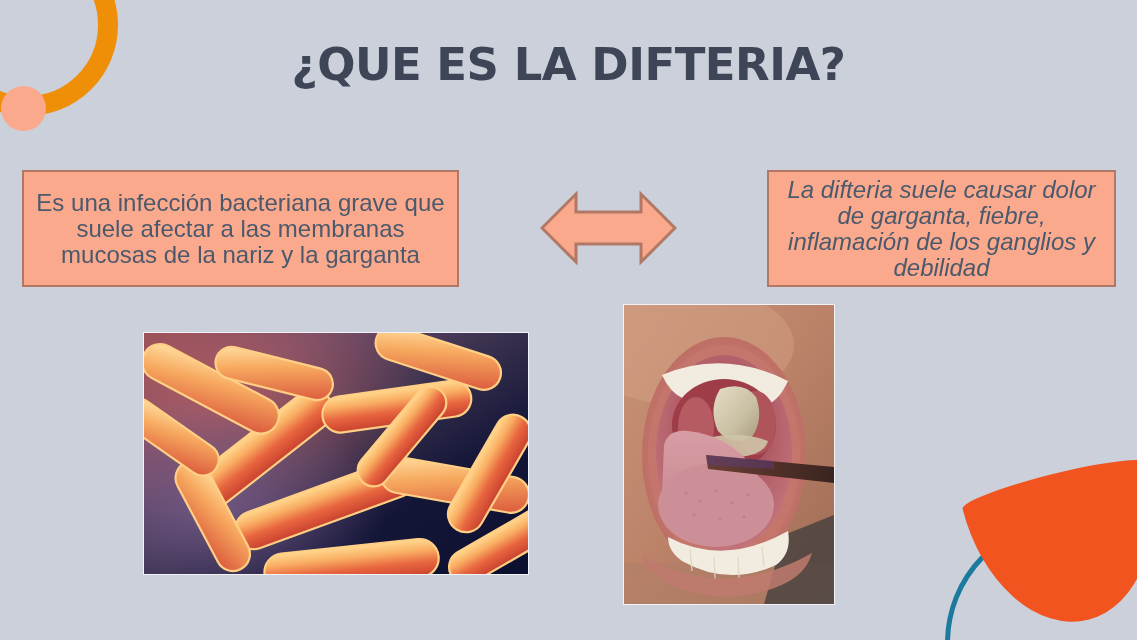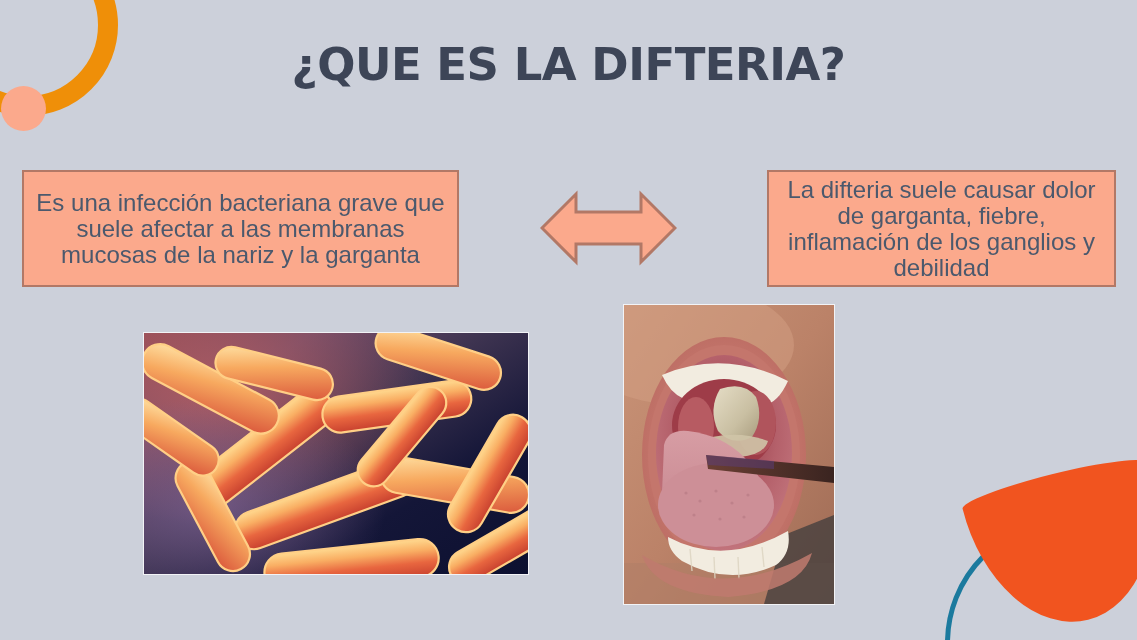--- a/index.html
+++ b/index.html
@@ -96,20 +96,21 @@
     left: 22px;
     top: 170px;
     width: 437px;
     height: 117px;
   }
   .textbox-right {
     left: 767px;
     top: 170px;
     width: 349px;
     height: 117px;
+    font-style: italic;
   }
 
   
   .double-arrow {
     position: absolute;
     left: 540px;
     top: 190px;
     width: 137px;
     height: 76px;
   }

